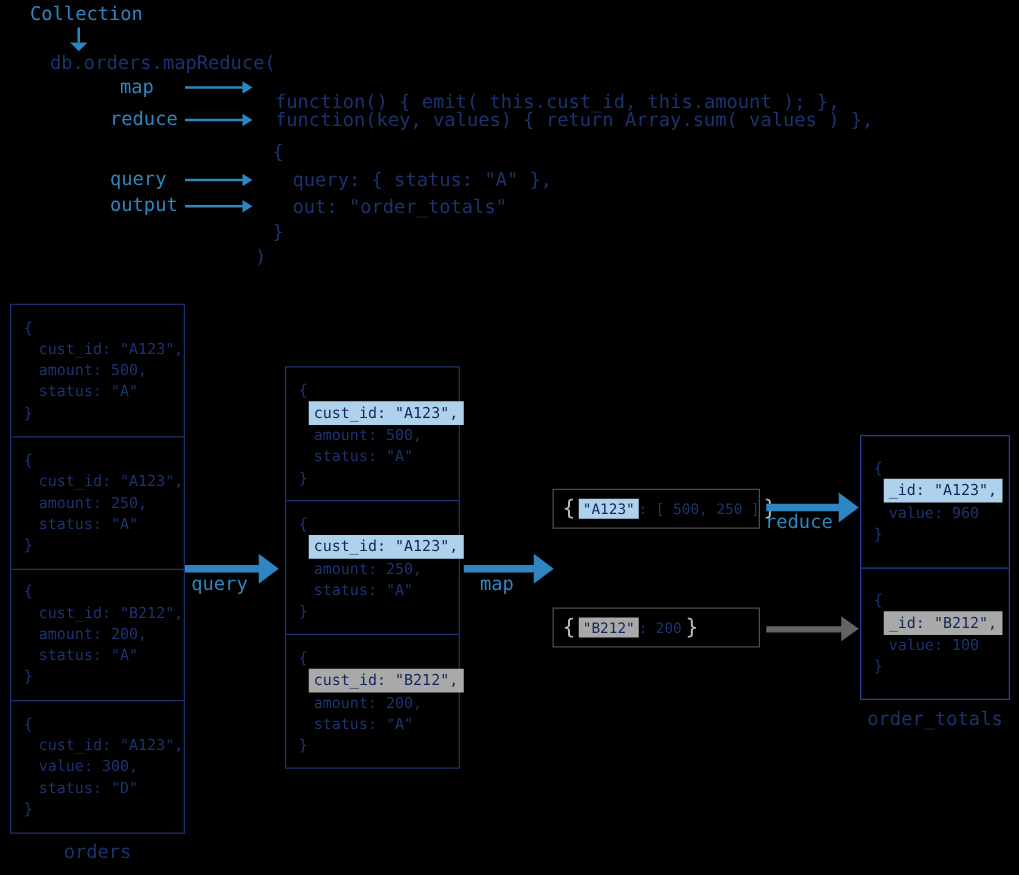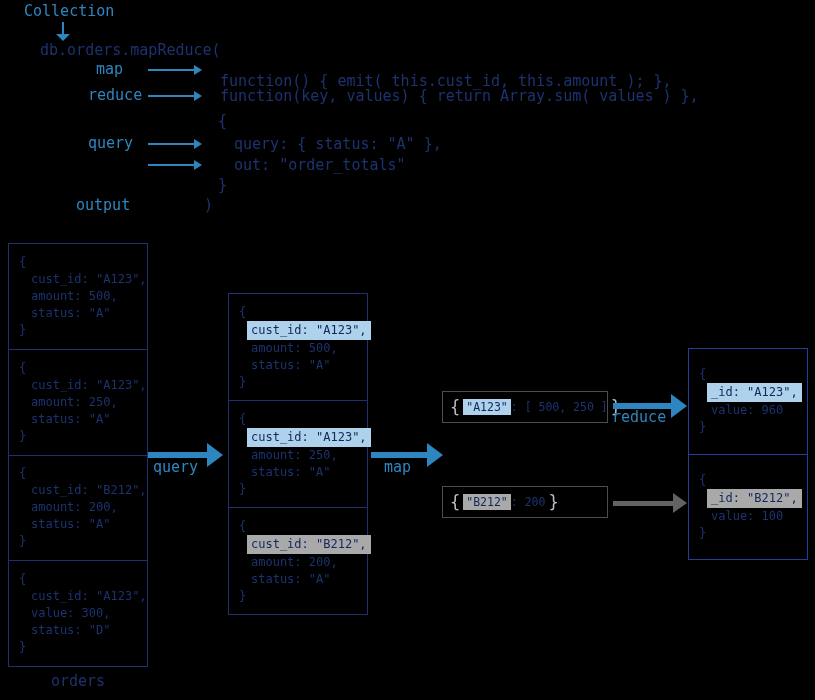--- a/index.html
+++ b/index.html
@@ -76,21 +76,21 @@
       <i class="shaft"></i>
       <i class="head"></i>
     </div>
 
   <div class="lbl" style="left:88px;top:135px;">query</div>
   <div class="arrow-thin" style="left:148px;top:139px;width:54px;">
       <i class="shaft"></i>
       <i class="head"></i>
     </div>
 
-  <div class="lbl" style="left:76px;top:156px;margin-top:41px;">output</div>
+  <div class="lbl" style="left:88px;top:156px;">output</div>
   <div class="arrow-thin" style="left:148px;top:160px;width:54px;">
       <i class="shaft"></i>
       <i class="head"></i>
     </div>
 
   <div class="code" style="left:220px;top:72px;">function() { emit( this.cust_id, this.amount ); },</div>
   <div class="code" style="left:220px;top:87px;text-align:center;">function(key, values) { return Array.sum( values ) },</div>
   <div class="code" style="left:218px;top:112px;">{</div>
   <div class="code" style="left:234px;top:135px;">query: { status: "A" },</div>
   <div class="code" style="left:234px;top:156px;">out: "order_totals"</div>
@@ -189,14 +189,15 @@
       <span class="fld">value: 960</span>
       <span>}</span>
     </div>
     <div class="cell">
       <span>{</span>
       <span class="fld hl-gray">_id: "B212",</span>
       <span class="fld">value: 100</span>
       <span>}</span>
     </div>
   </div>
+  <div class="navy-lbl" style="left:684px;top:566px;width:128px;">order_totals</div>
 
 </div>
 
 </body></html>

